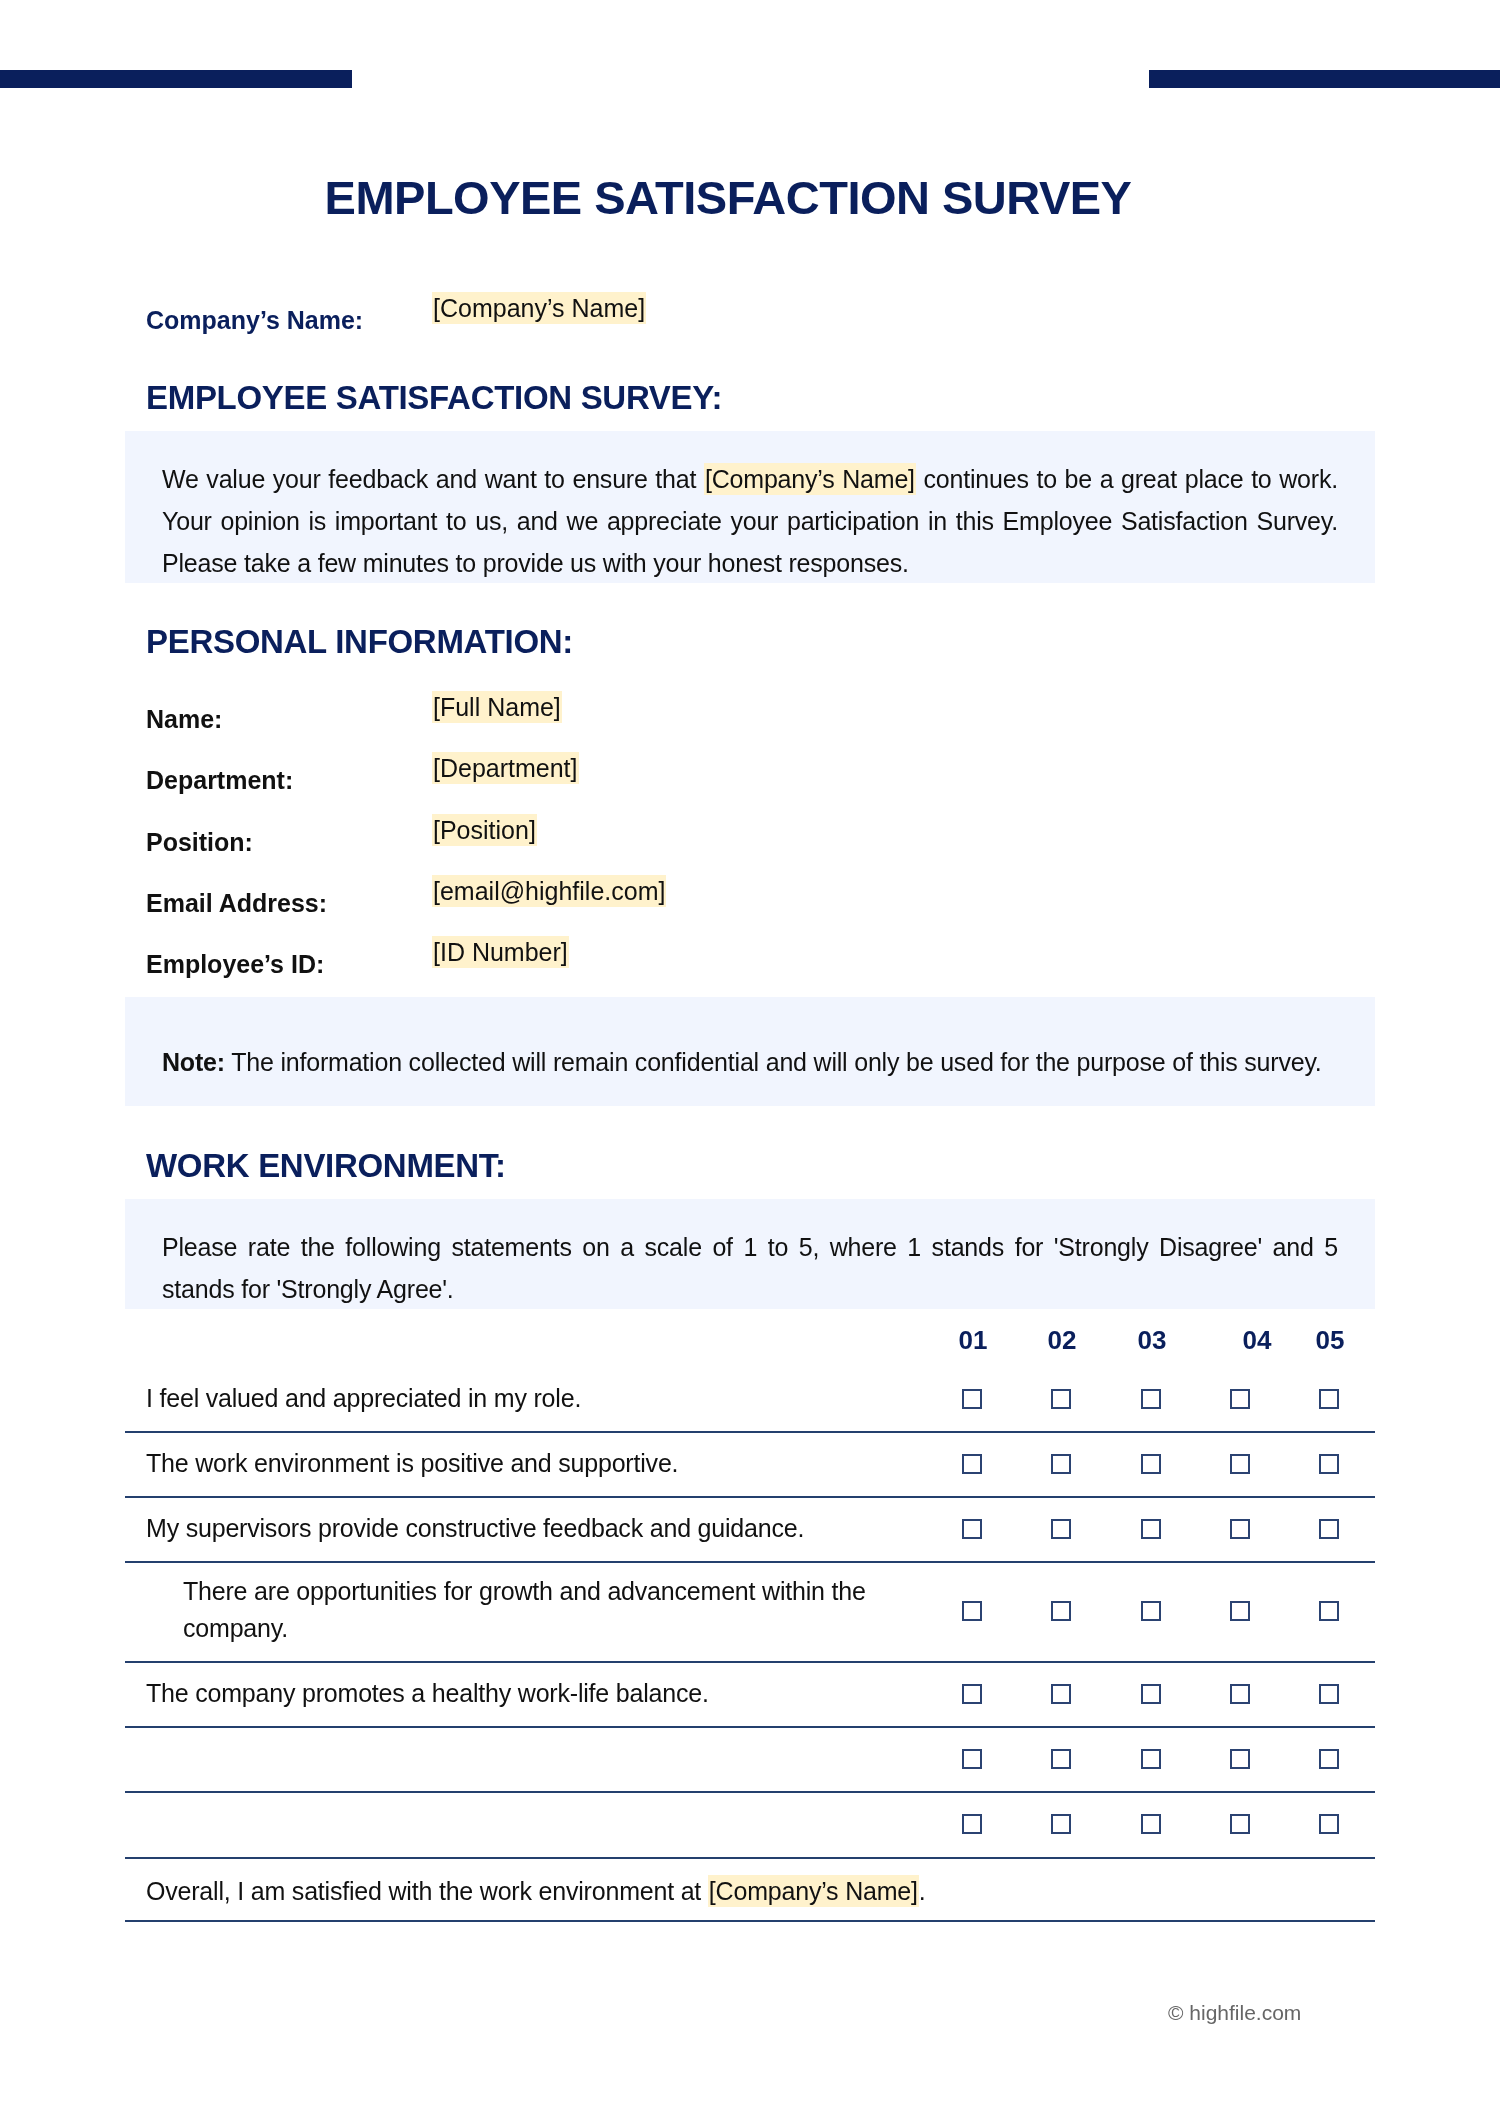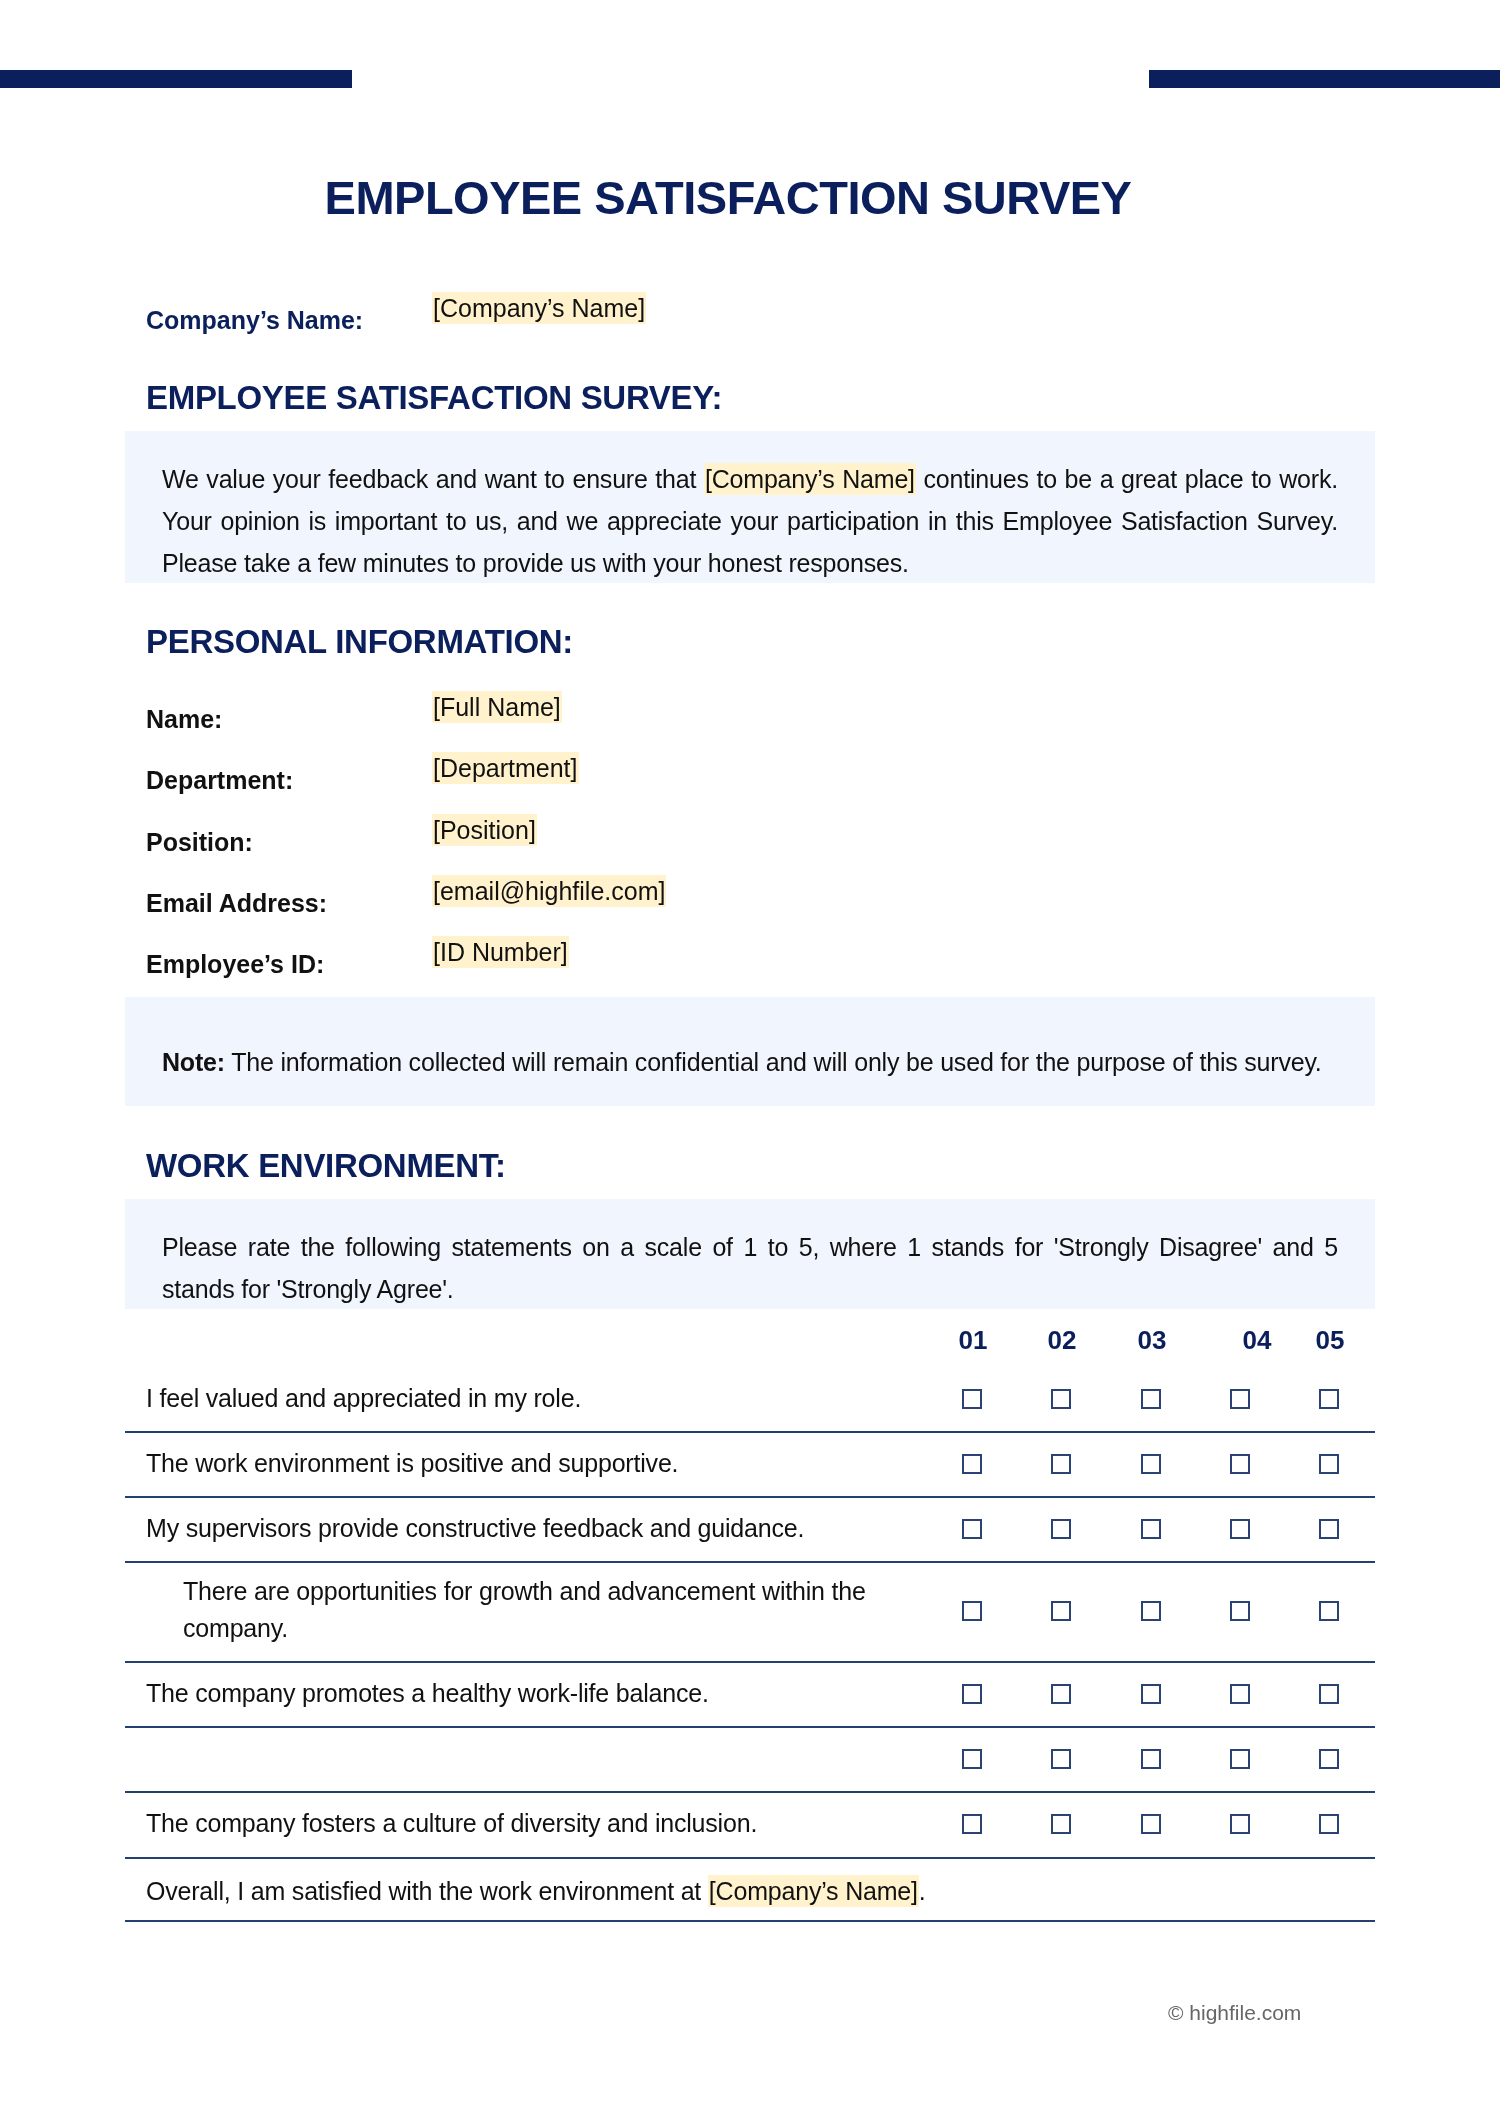--- a/index.html
+++ b/index.html
@@ -153,21 +153,20 @@
         <div class="cb" style="left: 1205px; top: 21px;"></div>
       </div>
       <div class="trow" style="top: 410px; height: 65px;">
         <div class="cb" style="left: 848px; top: 21px;"></div>
         <div class="cb" style="left: 937px; top: 21px;"></div>
         <div class="cb" style="left: 1027px; top: 21px;"></div>
         <div class="cb" style="left: 1116px; top: 21px;"></div>
         <div class="cb" style="left: 1205px; top: 21px;"></div>
       </div>
       <div class="trow" style="top: 475px; height: 66px;">
-        <div class="stmt" style="top: 12px; width: 800px;">The company fosters a culture of diversity and inclusion.</div>
         <div class="cb" style="left: 848px; top: 21px;"></div>
         <div class="cb" style="left: 937px; top: 21px;"></div>
         <div class="cb" style="left: 1027px; top: 21px;"></div>
         <div class="cb" style="left: 1116px; top: 21px;"></div>
         <div class="cb" style="left: 1205px; top: 21px;"></div>
       </div>
     </div>
 
   <div class="trow" style="top:543px; height:61px;">
     <div class="stmt" style="top:12px; width:1200px;"><span>Overall, I am satisfied with the work environment at </span><span class="hl">[Company’s Name]</span><span>.</span></div>

